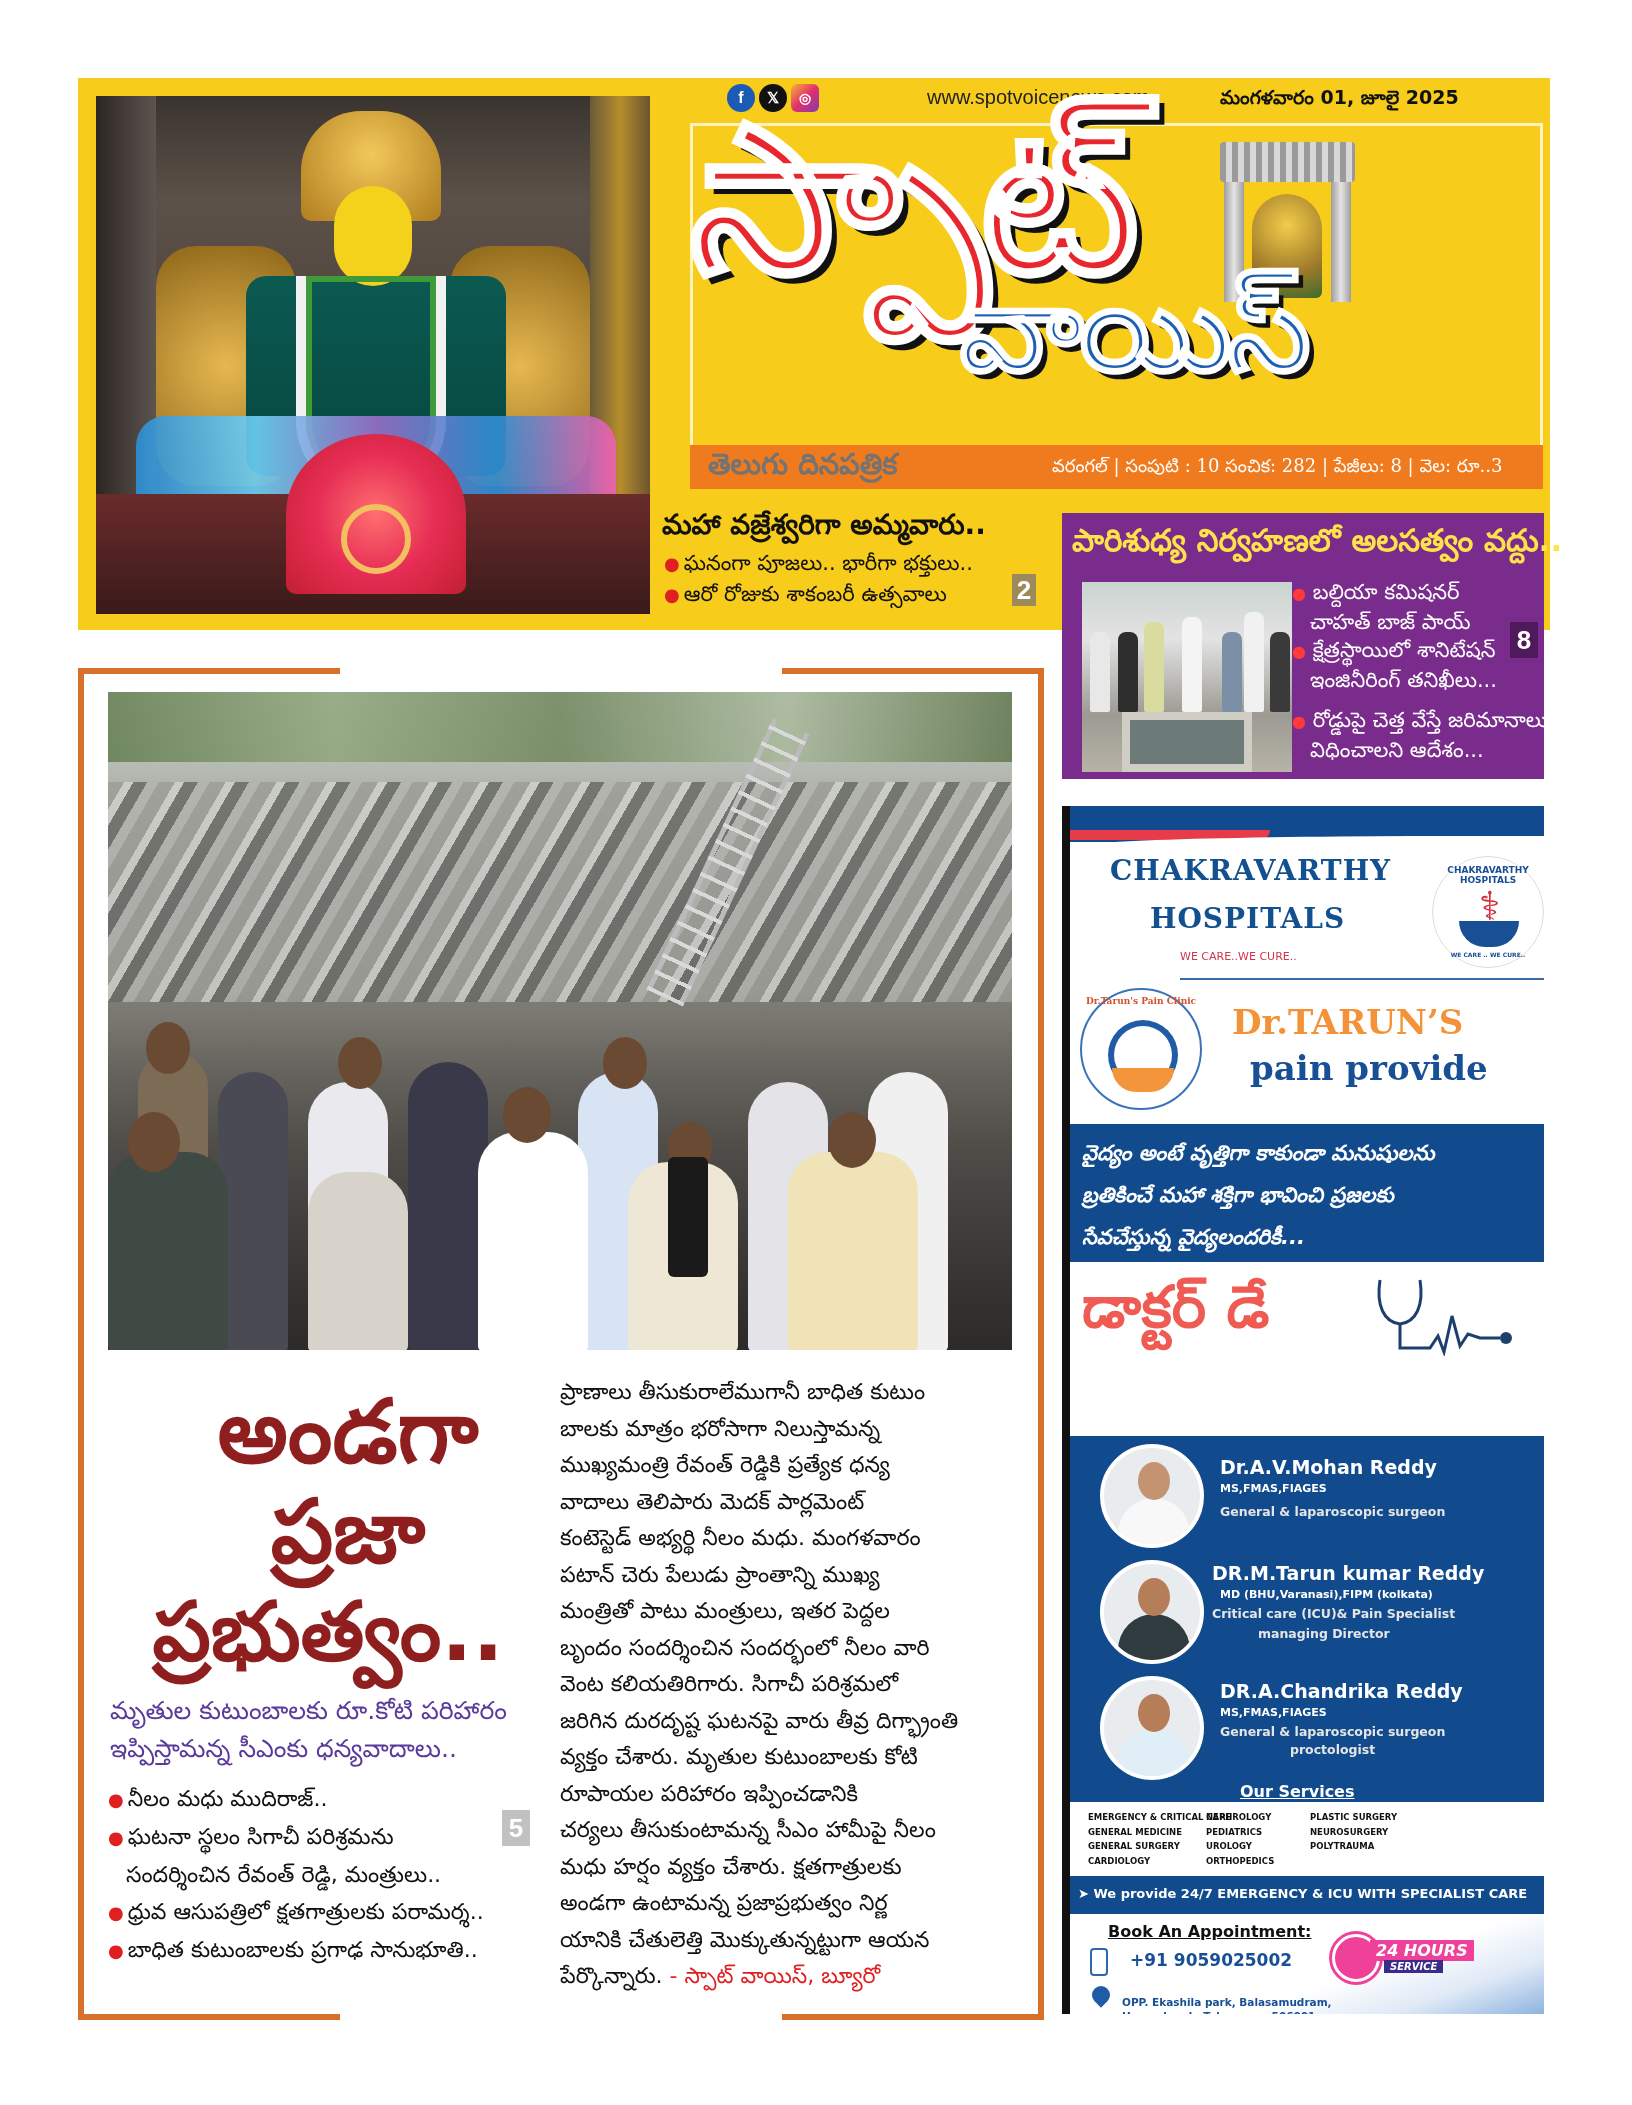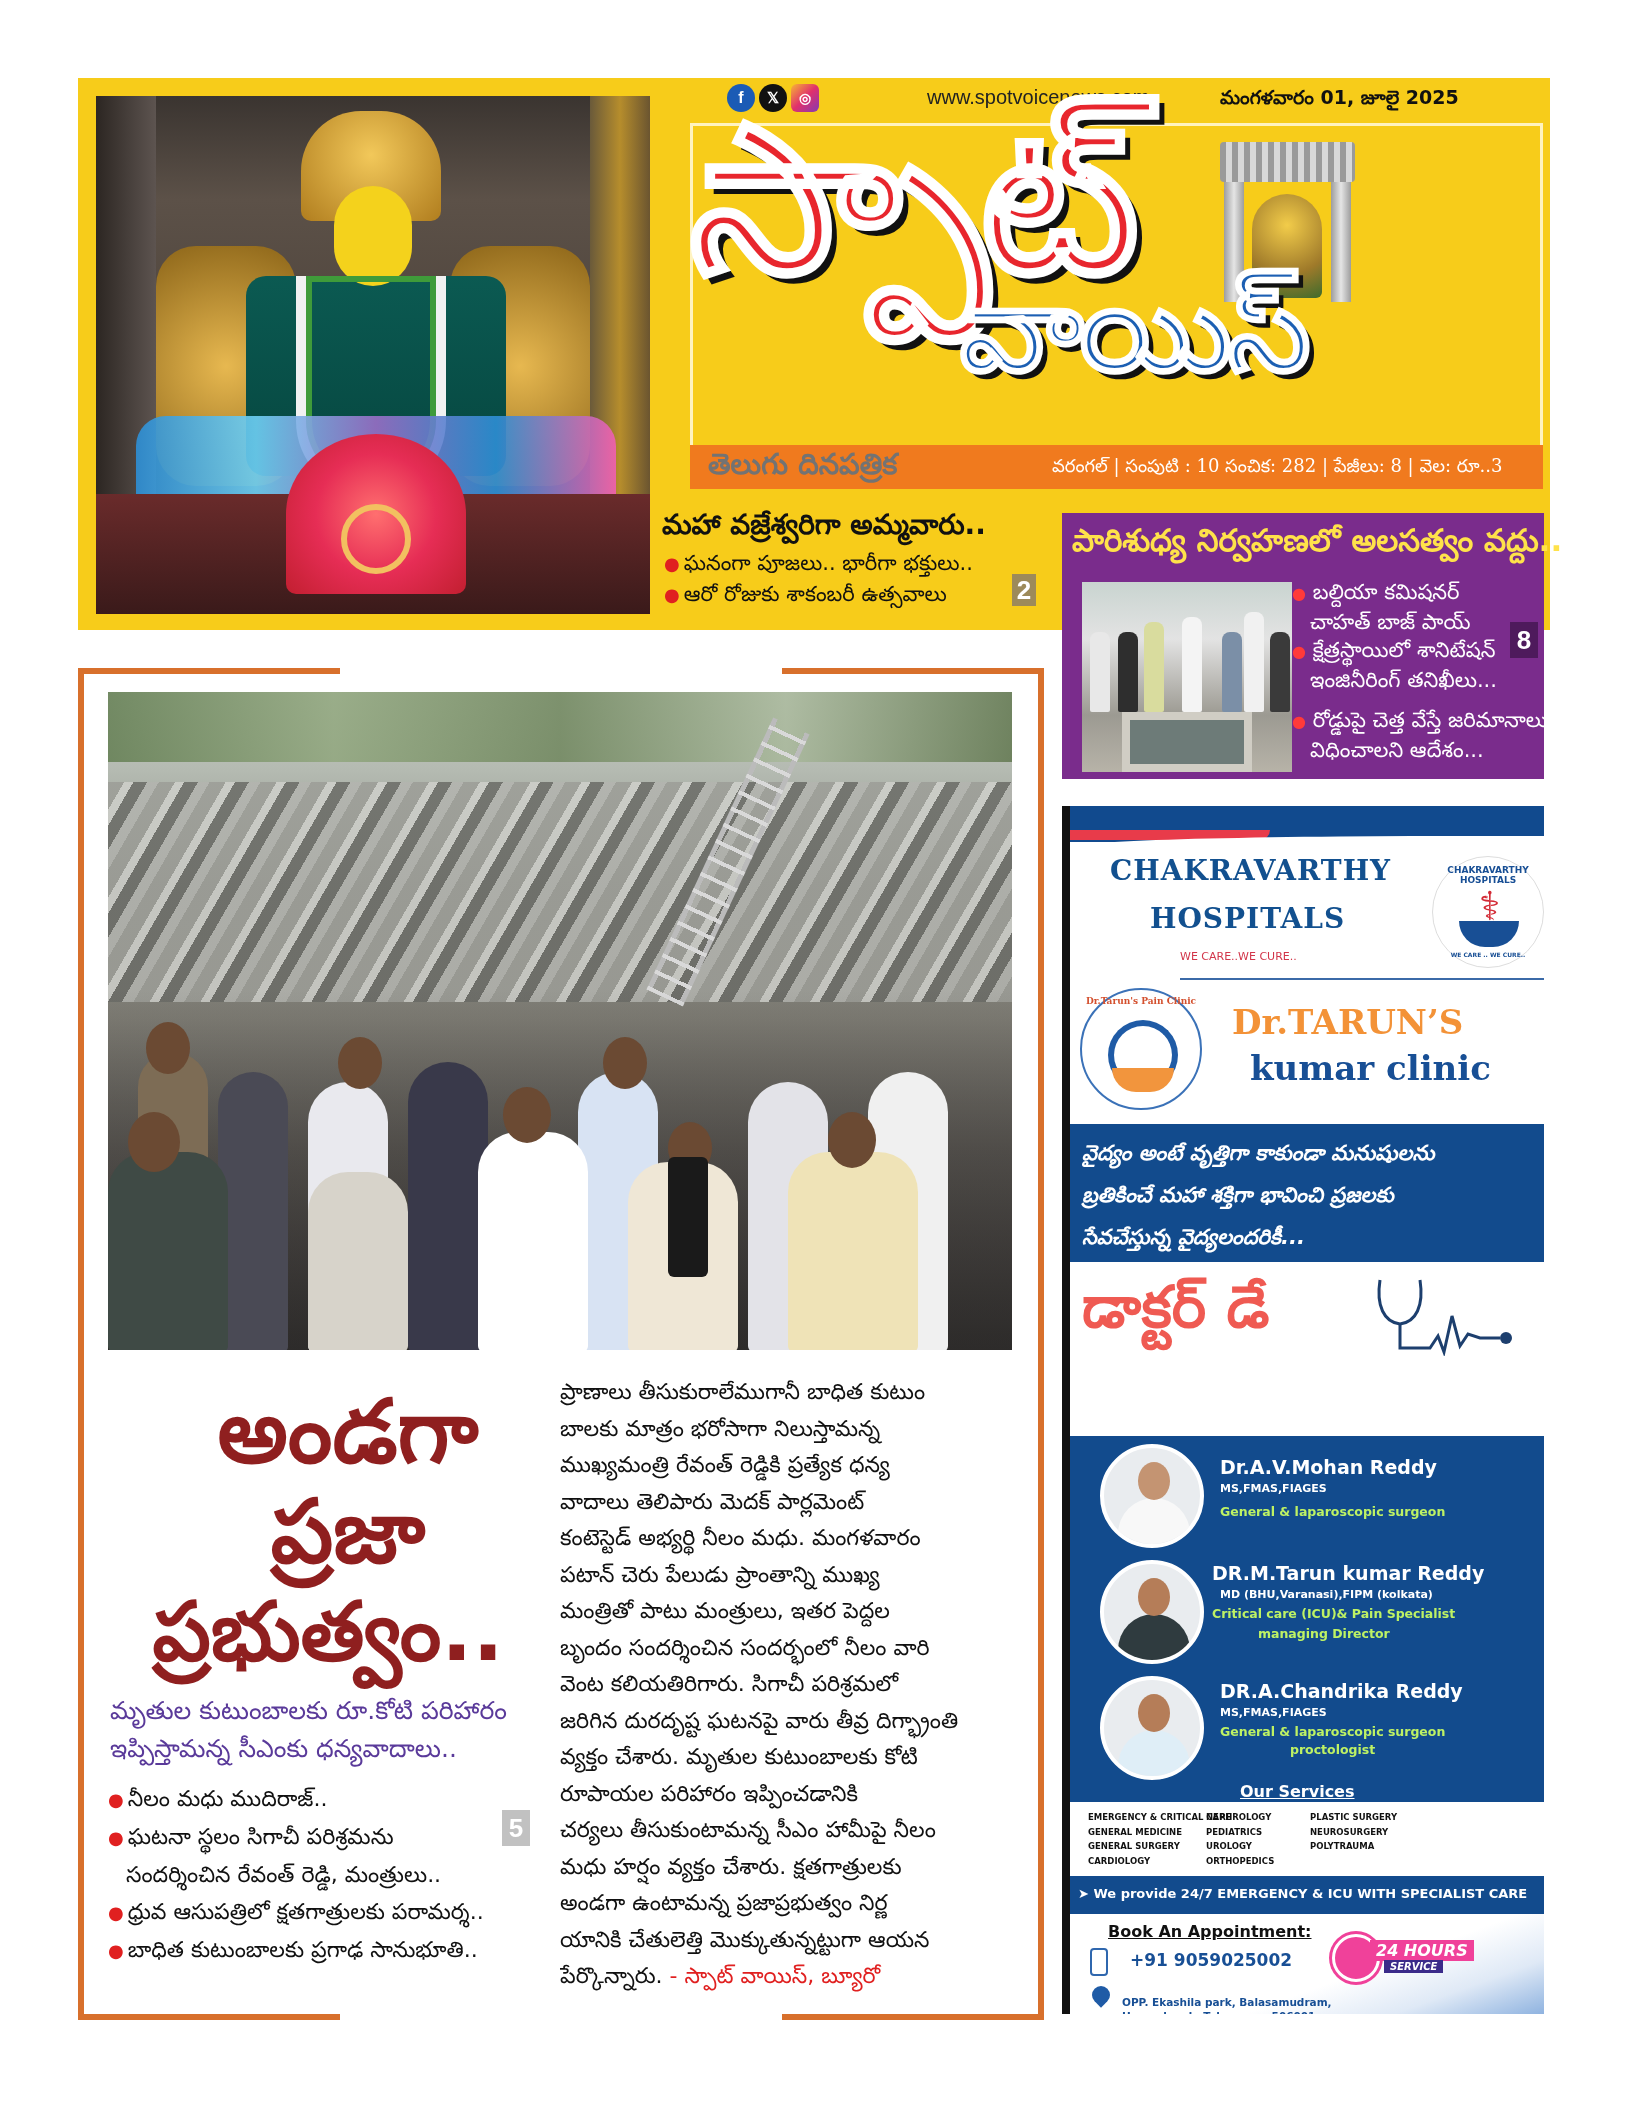--- a/index.html
+++ b/index.html
@@ -126,21 +126,21 @@
   .doctors-day { position:absolute; left:12px; top:462px; font-family:"DejaVu Sans",sans-serif; font-weight:bold; font-size: 58px; line-height: 78px; color:#ef5a52; }
   .stetho { position:absolute; left:300px; top:470px; width:150px; height:80px; }
 
   .ad-blue2 { position:absolute; left:0; top:630px; width:100%; height:366px; background:#124b8d; }
   .doc { position:absolute; left:0; width:100%; }
   .doc .pic { position:absolute; left:30px; width:104px; height:104px; border-radius:50%; background:#e9ecef; border:4px solid #fff; overflow:hidden; }
   .doc .pic .bodyshape { position:absolute; left:14px; top:50px; width:72px; height:56px; border-radius: 36px 36px 0 0; }
   .doc .pic .headshape { position:absolute; left:34px; top:14px; width:32px; height:38px; border-radius:50%; background:#b57d58; }
   .doc .name { position:absolute; left:150px; font-family:"DejaVu Sans",sans-serif; font-weight:bold; font-size:19px; color:#fff; white-space:nowrap; }
   .doc .cred { position:absolute; left:150px; font-family:"DejaVu Sans",sans-serif; font-weight:bold; font-size:11px; color:#fff; white-space:nowrap; }
-  .doc .spec { position:absolute; font-family:"DejaVu Sans",sans-serif; font-weight:bold; font-size:12.5px; color:#bef264; white-space:nowrap; }
+  .doc .spec { position:absolute; font-family:"DejaVu Sans",sans-serif; font-weight:bold; font-size:12.5px; color:#e5e5e5; white-space:nowrap; }
 
   .services-title { position:absolute; left:170px; top:976px; font-family:"DejaVu Sans",sans-serif; font-weight:bold; font-size:16px; color:#fff; text-decoration: underline; }
   .services { position:absolute; left:0; top:998px; width:100%; height:72px; background:#fff; }
   .svc-col { position:absolute; top:6px; font-family:"DejaVu Sans",sans-serif; font-weight:bold; font-size:8.5px; line-height:14.5px; color:#111; white-space:nowrap; }
 
   .ad-blue3 { position:absolute; left:0; top:1070px; width:100%; height:38px; background:#124b8d; }
   .ad-blue3 .txt { position:absolute; left:8px; top:10px; font-family:"DejaVu Sans",sans-serif; font-weight:bold; font-size:13px; color:#fff; white-space:nowrap; }
 
   .ad-bottom { position:absolute; left:0; top:1108px; width:100%; height:100px; background: linear-gradient(160deg,#ffffff 60%,#dfe9f6 80%,#8fb3e0 100%); }
   .book { position:absolute; left:38px; top:8px; font-family:"DejaVu Sans",sans-serif; font-weight:bold; font-size:16px; color:#111; text-decoration: underline; }
@@ -330,21 +330,21 @@
     <div class="mini">WE CARE .. WE CURE..</div>
   </div>
   <div class="ad-divider"></div>
 
   <div class="pain-logo">
     <div class="rt">Dr.Tarun's Pain Clinic</div>
     <div class="arc"></div>
     <div class="hands"></div>
   </div>
   <div class="pain-title1">Dr.TARUN’S</div>
-  <div class="pain-title2">kumar clinic</div>
+  <div class="pain-title2">pain provide</div>
 
   <div class="ad-blue1">
     <div class="txt">
       <span>వైద్యం అంటే వృత్తిగా కాకుండా మనుషులను</span><br>
       <span>బ్రతికించే మహా శక్తిగా భావించి ప్రజలకు</span><br>
       <span>సేవచేస్తున్న వైద్యలందరికీ...</span>
     </div>
   </div>
 
   <div class="doctors-day">

